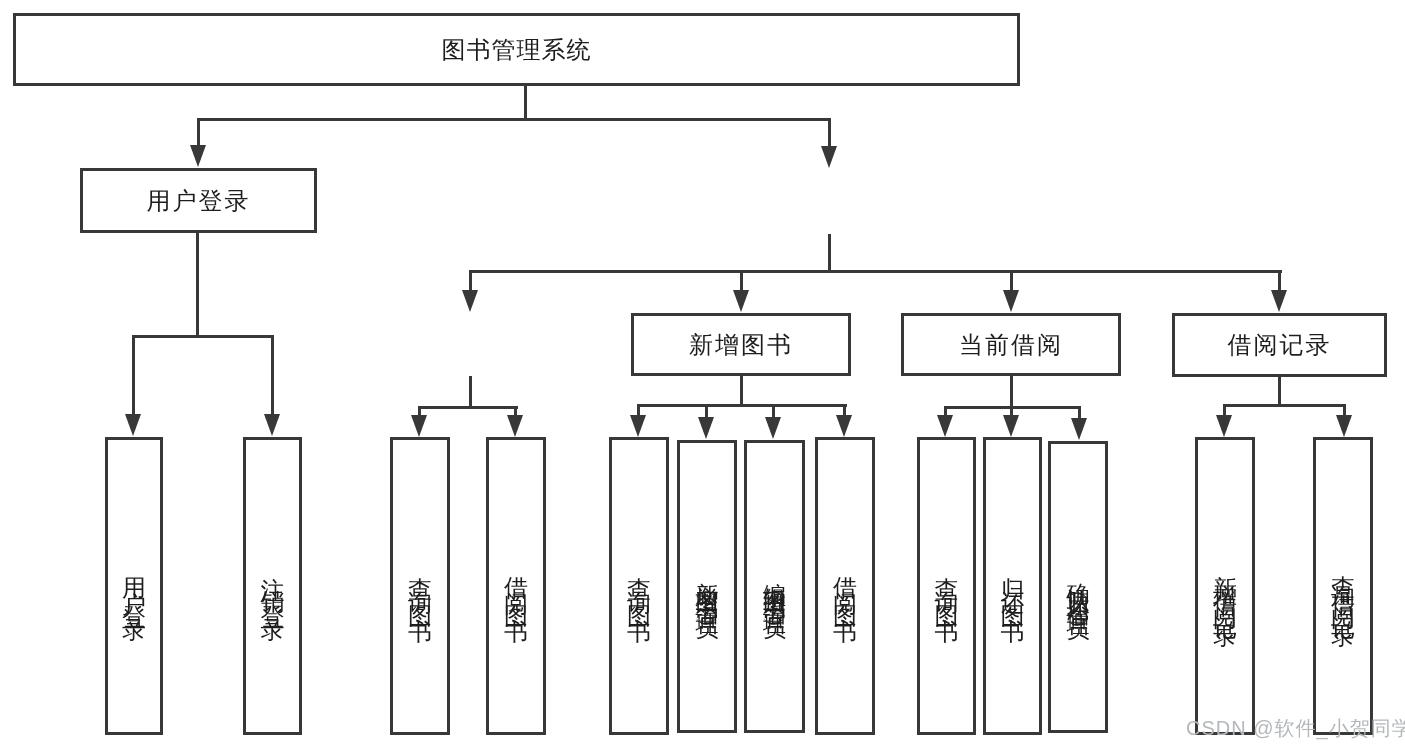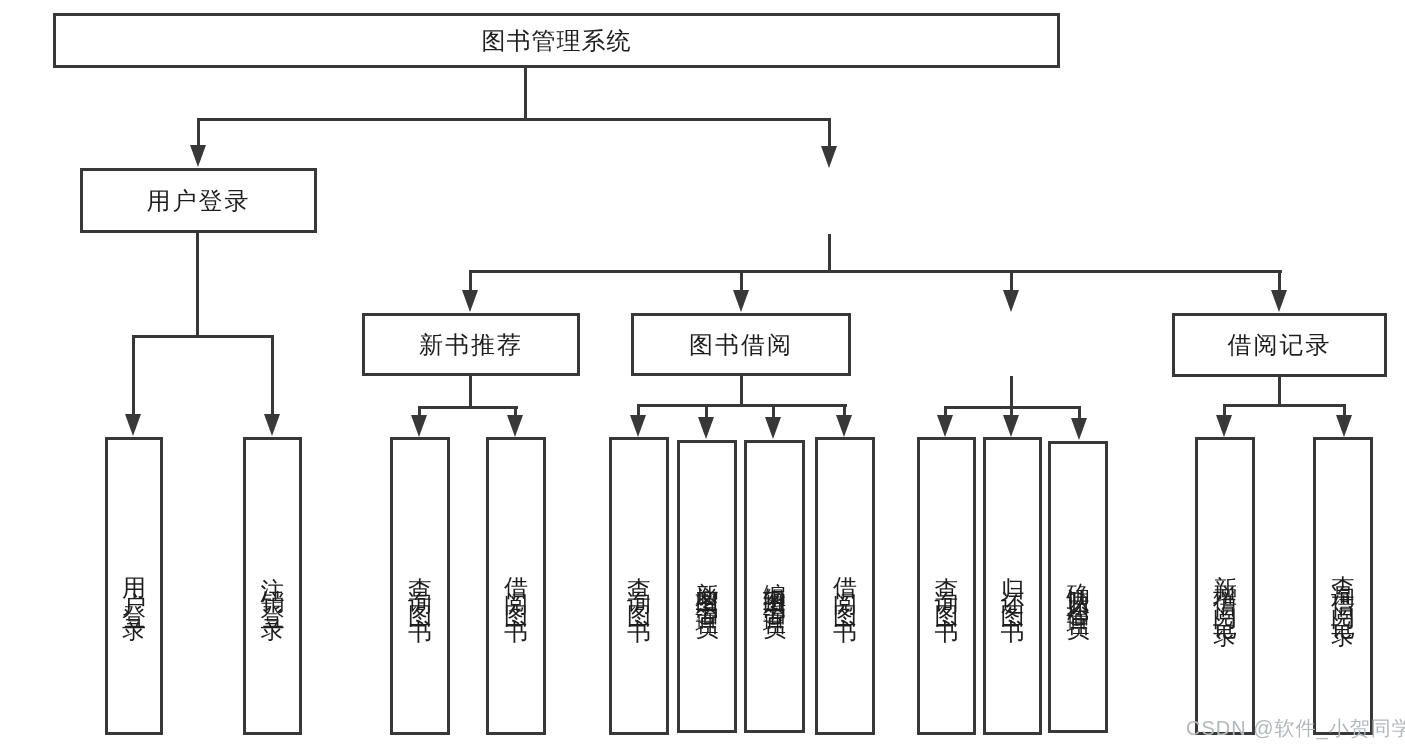--- a/index.html
+++ b/index.html
@@ -104,37 +104,37 @@
   <div class="ln" style="left:1078px;top:406px;width:3px;height:13px;"></div>
   <div class="tri" style="left:1071px;top:418px;"></div>
 
   <div class="ln" style="left:1278px;top:377px;width:3px;height:30px;"></div>
   <div class="ln" style="left:1223px;top:404px;width:123px;height:3px;"></div>
   <div class="ln" style="left:1223px;top:404px;width:3px;height:12px;"></div>
   <div class="tri" style="left:1216px;top:415px;"></div>
   <div class="ln" style="left:1343px;top:404px;width:3px;height:12px;"></div>
   <div class="tri" style="left:1336px;top:415px;"></div>
 
-  <div class="node root-node" style="left:13px;top:13px;width:1007px;height:55px;margin-left:40px;">
+  <div class="node root-node" style="left:13px;top:13px;width:1007px;height:73px;">
     <span>图书管理系统</span>
   </div>
 
   <div class="node h-node" style="left:80px;top:168px;width:237px;height:65px;">
     <span>用户登录</span>
   </div>
 
 
-  <div class="node h-node" style="left:362px;top:313px;width:218px;height:63px;">
-    <span>新书推荐</span>
+
+  <div class="node h-node" style="left:631px;top:313px;width:220px;height:63px;">
+    <span>新增图书</span>
   </div>
 
-  <div class="node h-node" style="left:631px;top:313px;width:220px;height:63px;">
-    <span>图书借阅</span>
+  <div class="node h-node" style="left:901px;top:313px;width:220px;height:63px;">
+    <span>当前借阅</span>
   </div>
-
 
   <div class="node h-node" style="left:1172px;top:313px;width:215px;height:64px;">
     <span>借阅记录</span>
   </div>
 
   <div class="node v-node" style="left:105px;top:437px;width:58px;height:298px;">
     <span>用户登录</span>
   </div>
   <div class="node v-node" style="left:243px;top:437px;width:59px;height:298px;">
     <span>注销登录</span>

